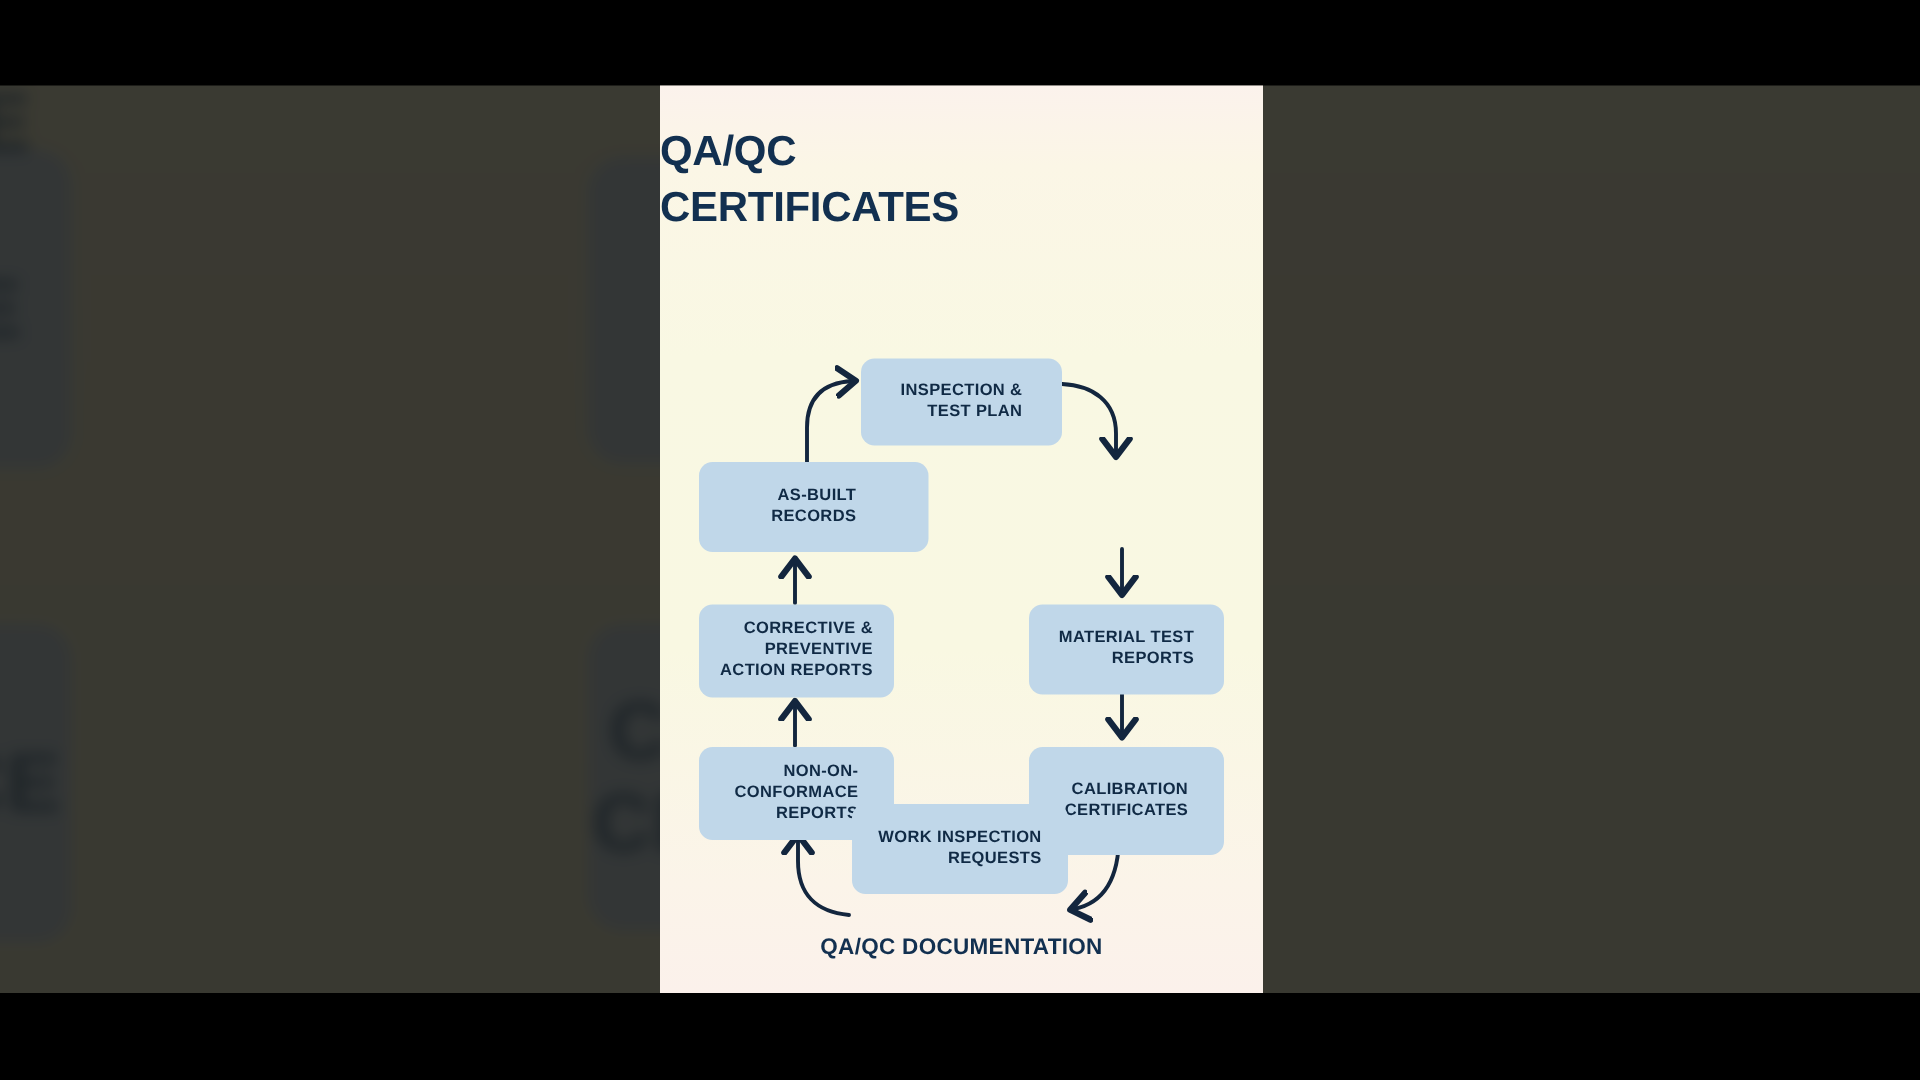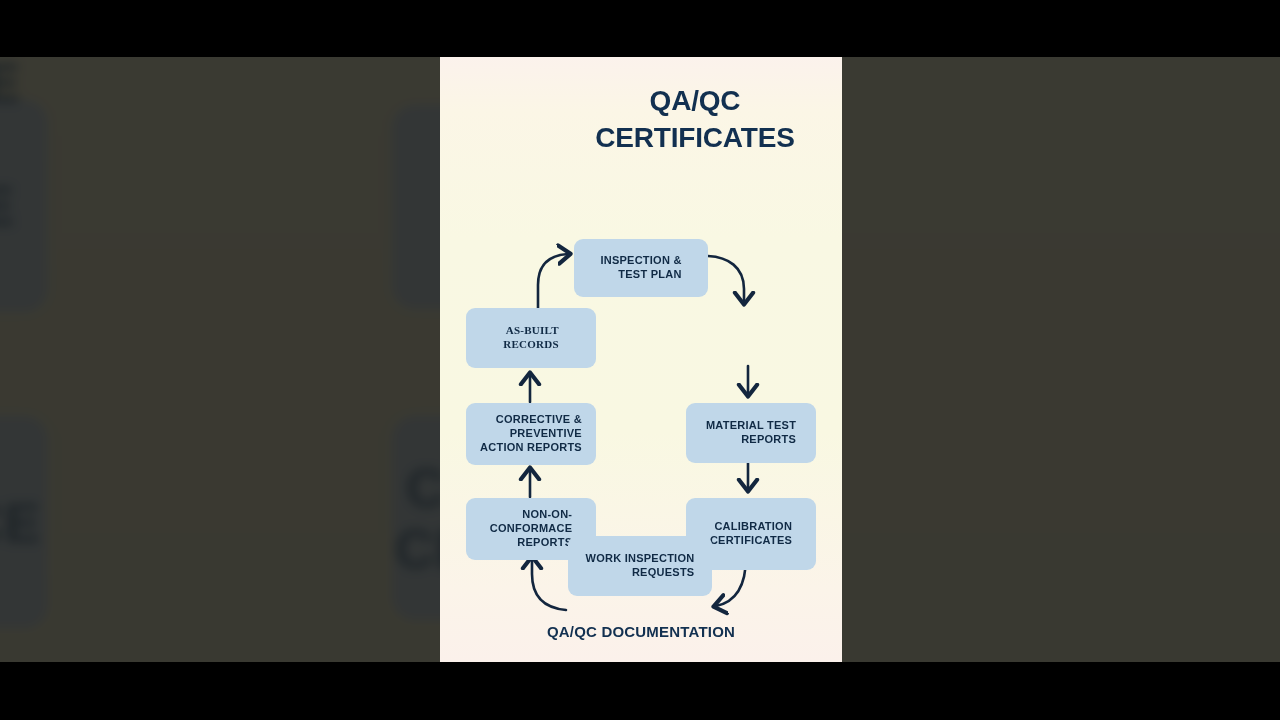--- a/index.html
+++ b/index.html
@@ -54,22 +54,22 @@
        #fbf2ec 0%,
        #fbf6e6 9%,
        #f9f8e3 30%,
        #f9f8e2 62%,
        #fbf4e9 88%,
        #fbf1eb 100%);
     overflow:hidden;
   }
 
   #title{
-    position:absolute;left:16px;top:26px;width:478px;
-    text-align:center;
+    position:absolute;left:0;top:26px;width:478px;
+    text-align:left;
     color:#123050;
     font-weight:800;
     font-size:28px;
     line-height:1.32;
     letter-spacing:-0.2px;
   }
 
   #caption{
     position:absolute;left:0;top:566px;width:402px;
     text-align:center;
@@ -165,21 +165,21 @@
           <path d="M126 553 C104 551 92 539 92 517 L92 502" marker-end="url(#ah)"></path>
 
           <path d="M90 440 L90 413" marker-end="url(#ah)"></path>
 
           <path d="M90 345 L90 318" marker-end="url(#ah)"></path>
         </g>
       </svg>
 
       <div class="node" style="left:134px;top:182px;width:134px;height:58px;">INSPECTION &amp;<br>TEST PLAN</div>
 
-      <div class="node" style="left:26px;top:251px;width:130px;height:60px;font-family:Liberation Serif, serif;">AS-BUILT<br>RECORDS</div>
+      <div class="node" style="left:26px;top:251px;width:153px;height:60px;">AS-BUILT<br>RECORDS</div>
 
 
       <div class="node" style="left:26px;top:346px;width:130px;height:62px;">CORRECTIVE &amp;<br>PREVENTIVE<br>ACTION REPORTS</div>
 
       <div class="node" style="left:246px;top:346px;width:130px;height:60px;">MATERIAL TEST<br>REPORTS</div>
 
       <div class="node" style="left:26px;top:441px;width:130px;height:62px;">NON-ON-<br>CONFORMACE<br>REPORTS</div>
 
       <div class="node" style="left:246px;top:441px;width:130px;height:72px;">CALIBRATION<br>CERTIFICATES</div>
 

